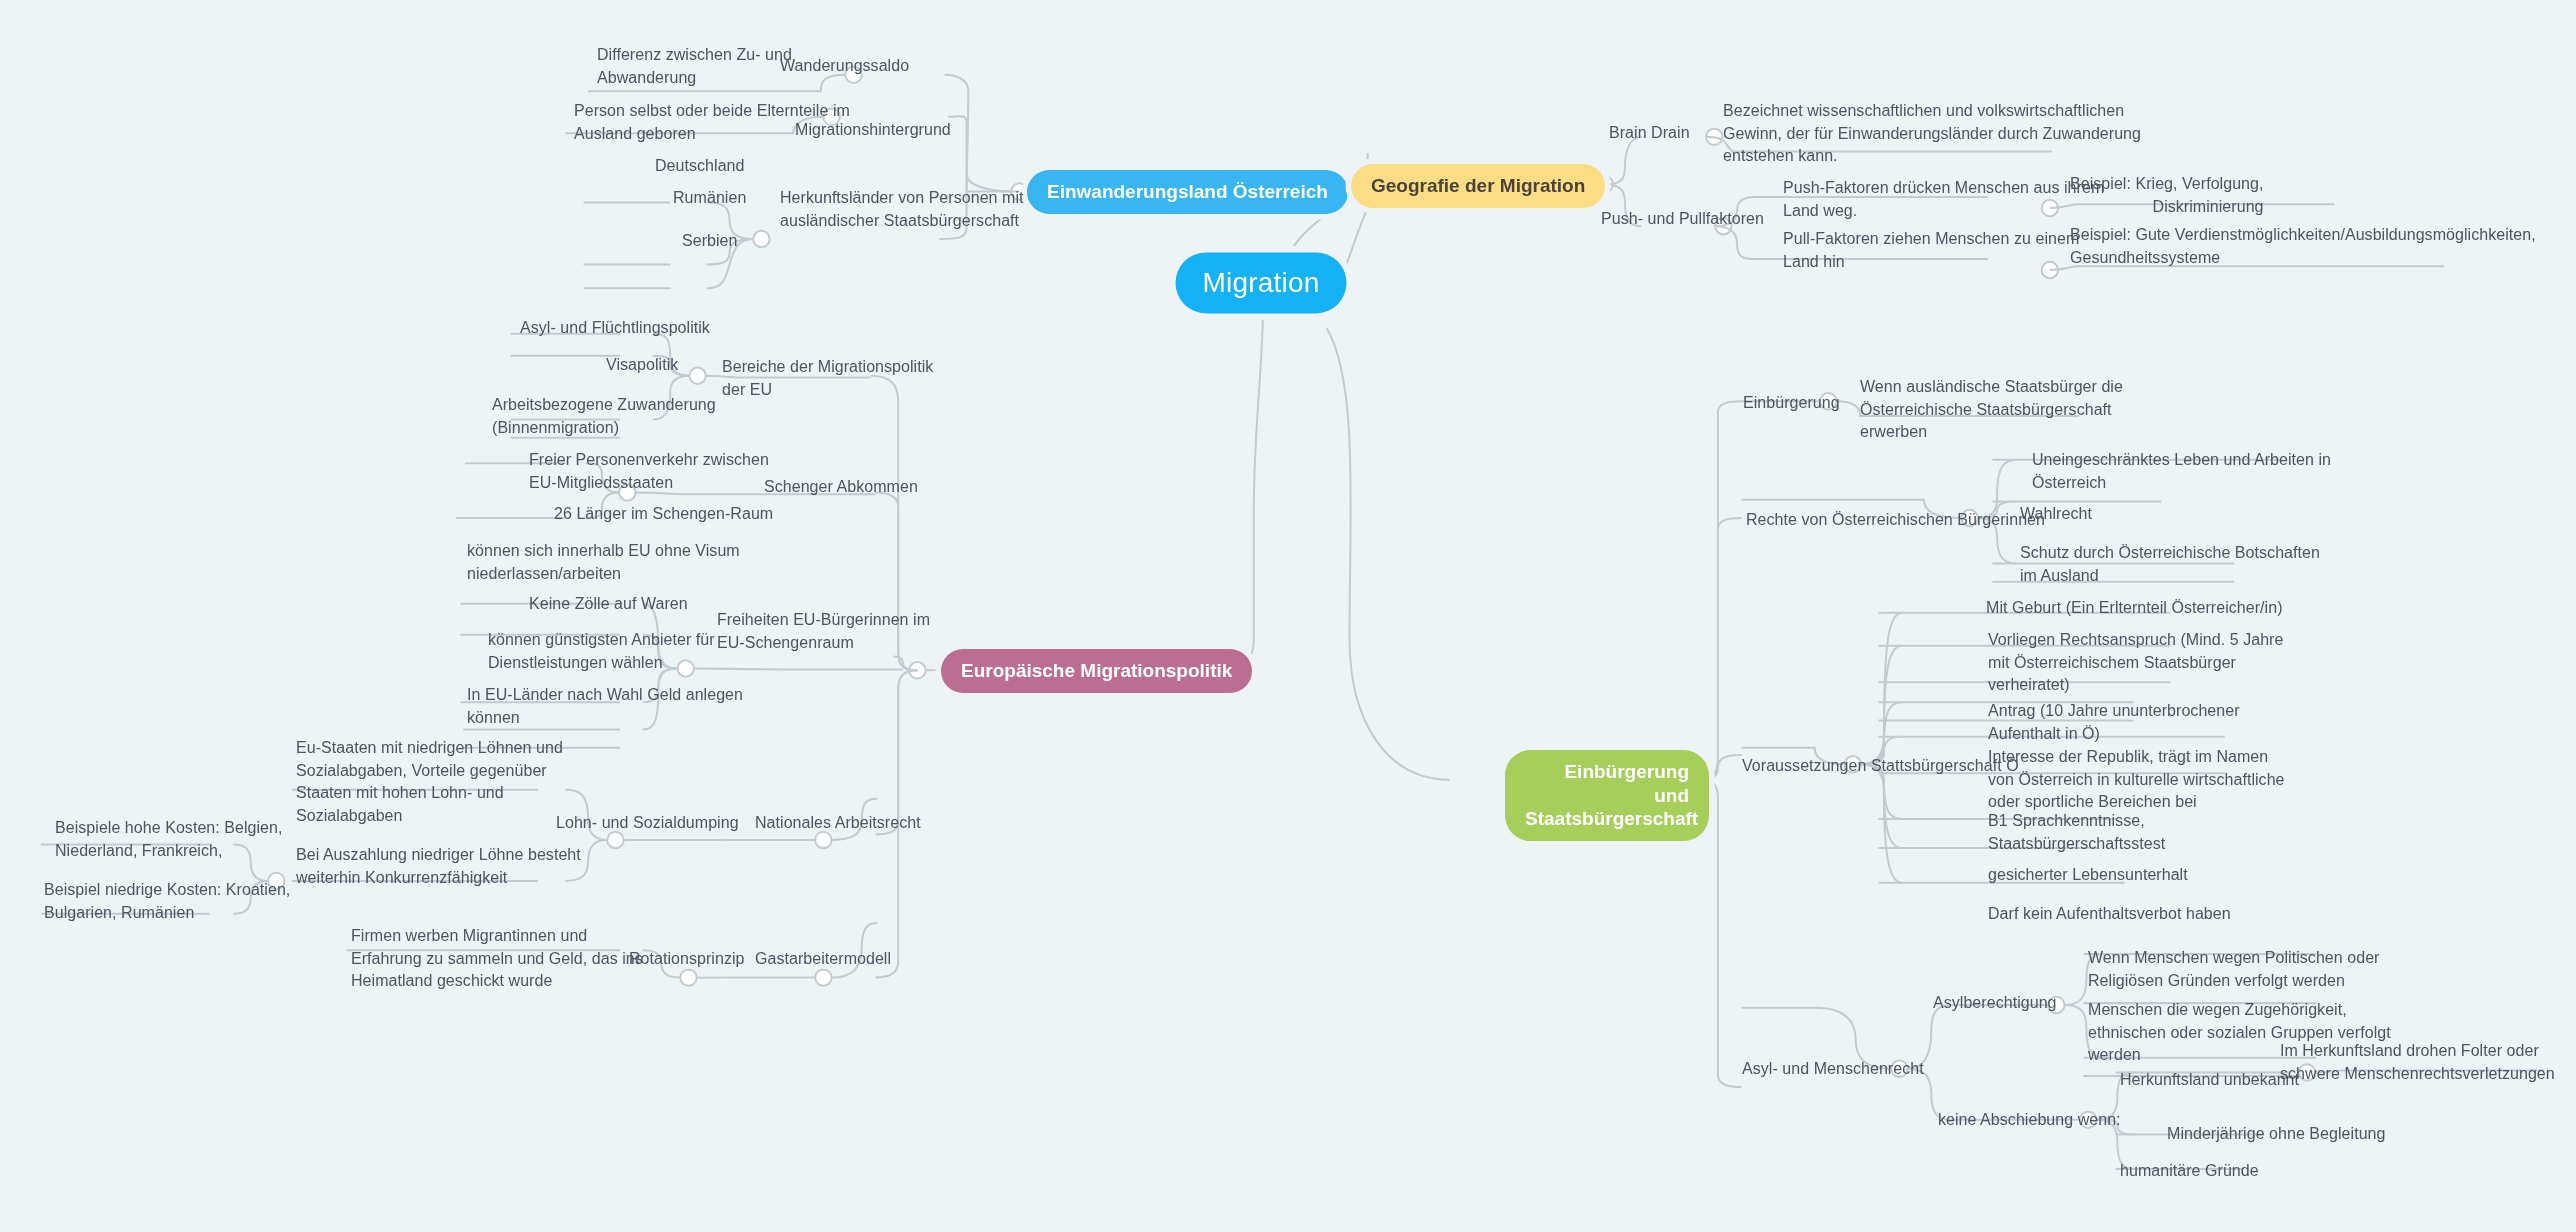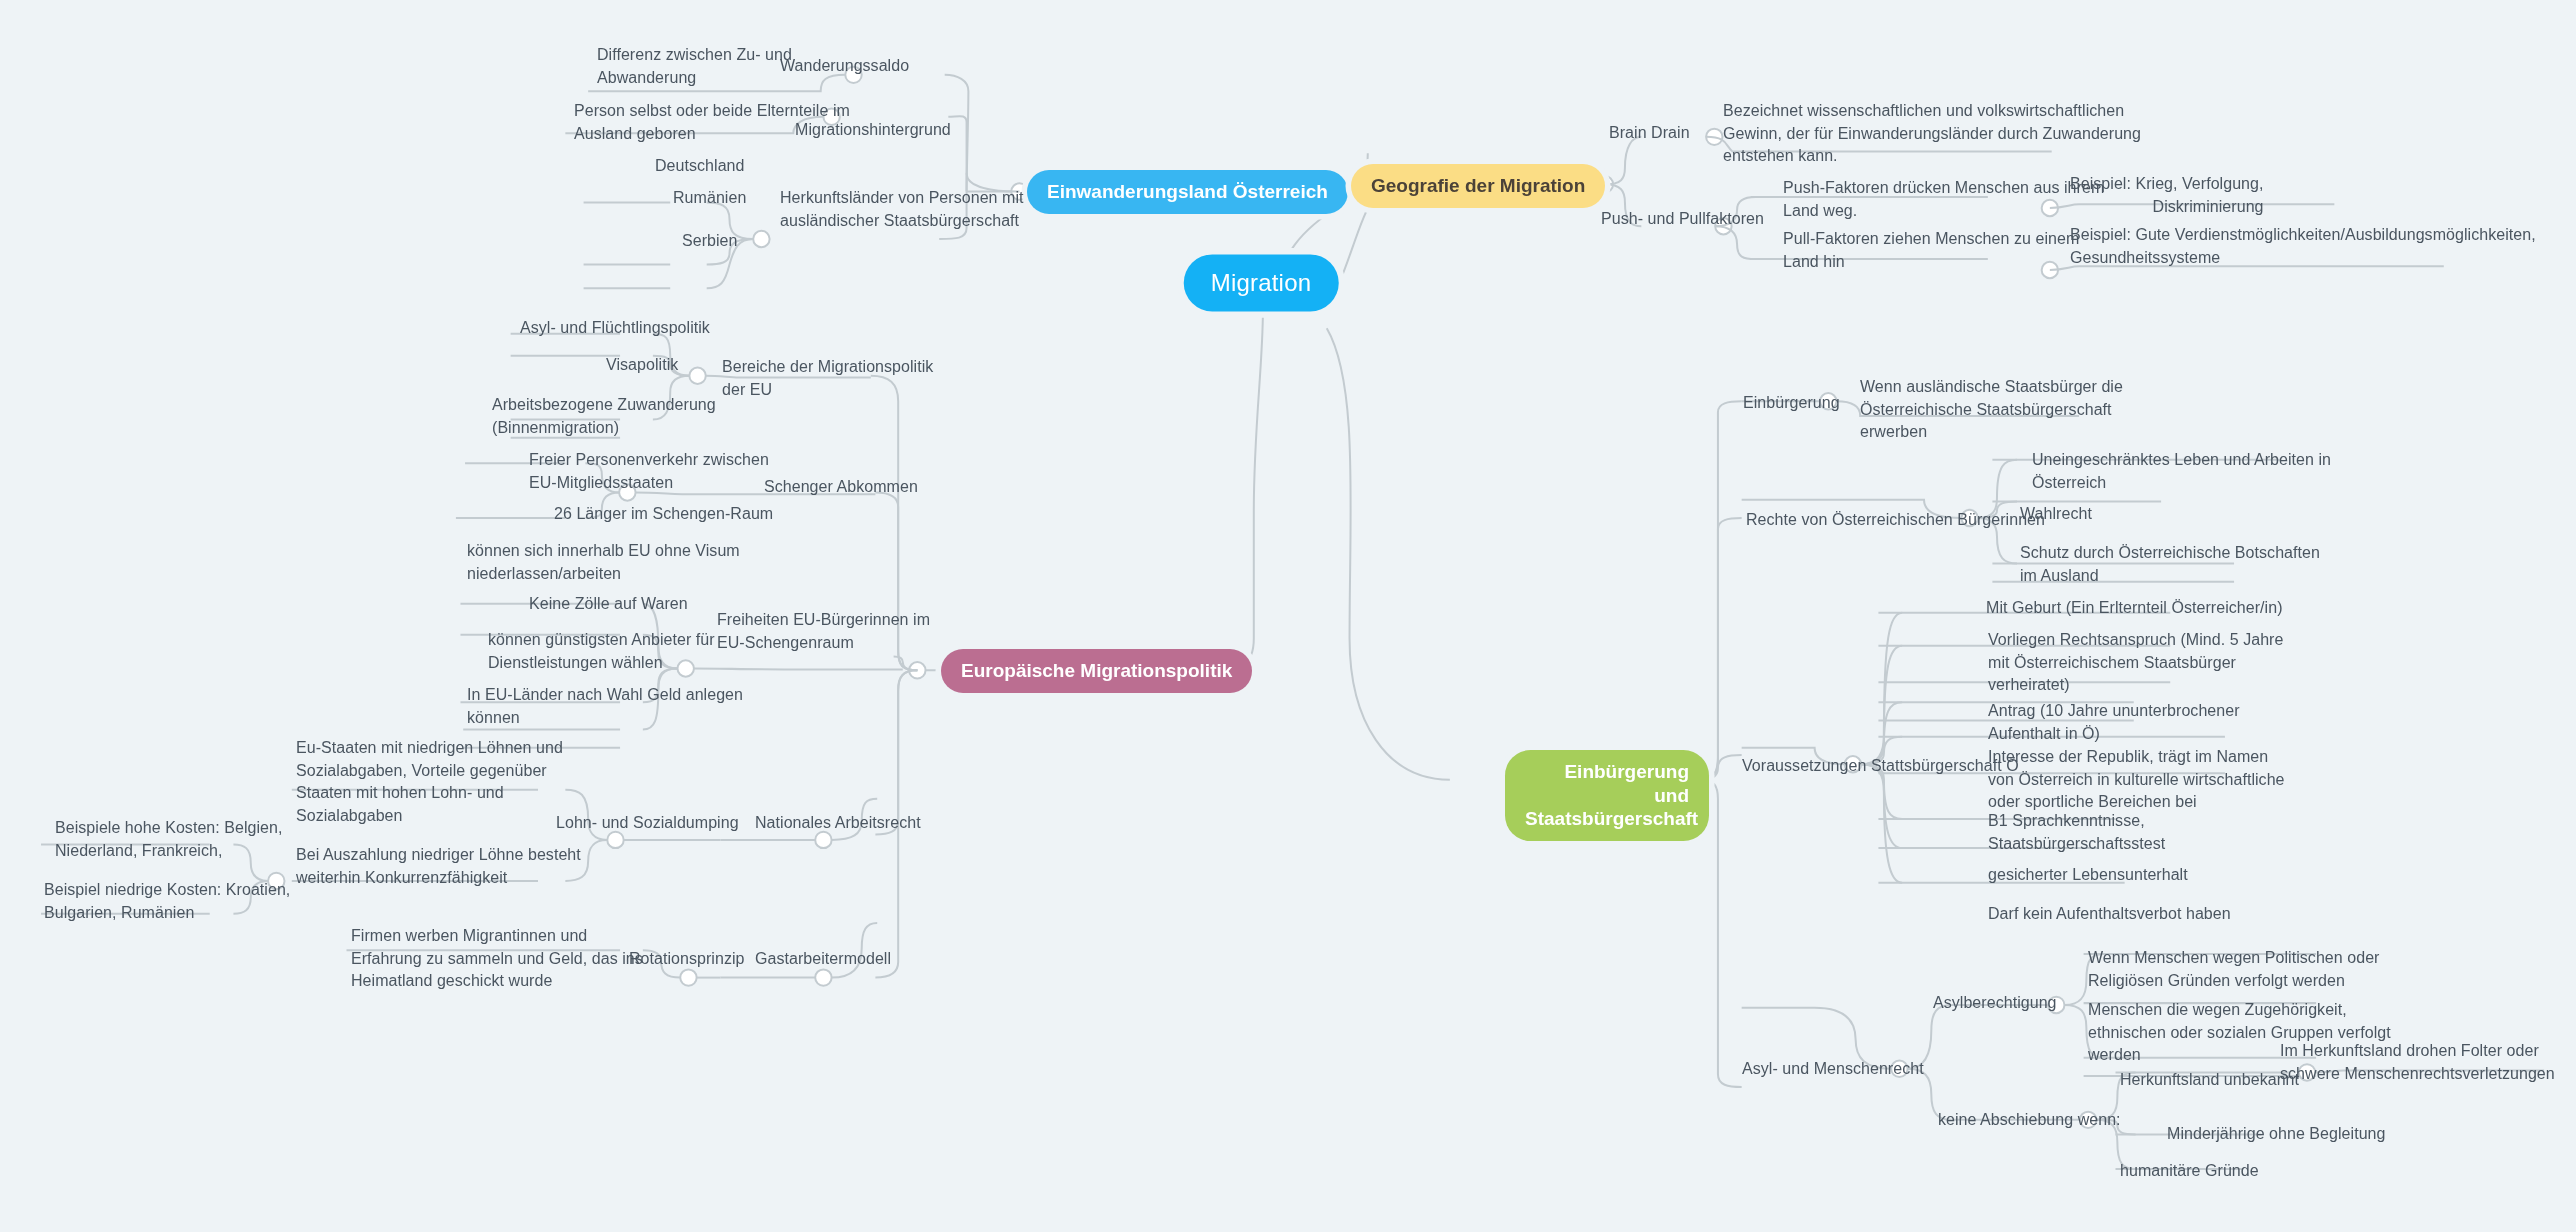--- a/index.html
+++ b/index.html
@@ -16,21 +16,21 @@
   svg#links path{fill:none;stroke:#c3cbd0;stroke-width:2.2;}
   svg#links circle{fill:#ffffff;stroke:#c3cbd0;stroke-width:2.2;}
 
   .node{position:absolute;}
 
   
   .root{
     background:#14b1f5;color:#ffffff;
     border-radius:36px;
     padding:14.6px 27px;
-    font-size:24px;font-weight:400;
+    font-size:28px;font-weight:400;
     box-shadow:0 0 0 6.4px #eef3f6;
     white-space:nowrap;
     letter-spacing:0.2px;
   }
   
   .pill{
     border-radius:25.5px;
     padding:10px 20px;
     font-size:19px;font-weight:bold;
     color:#ffffff;

